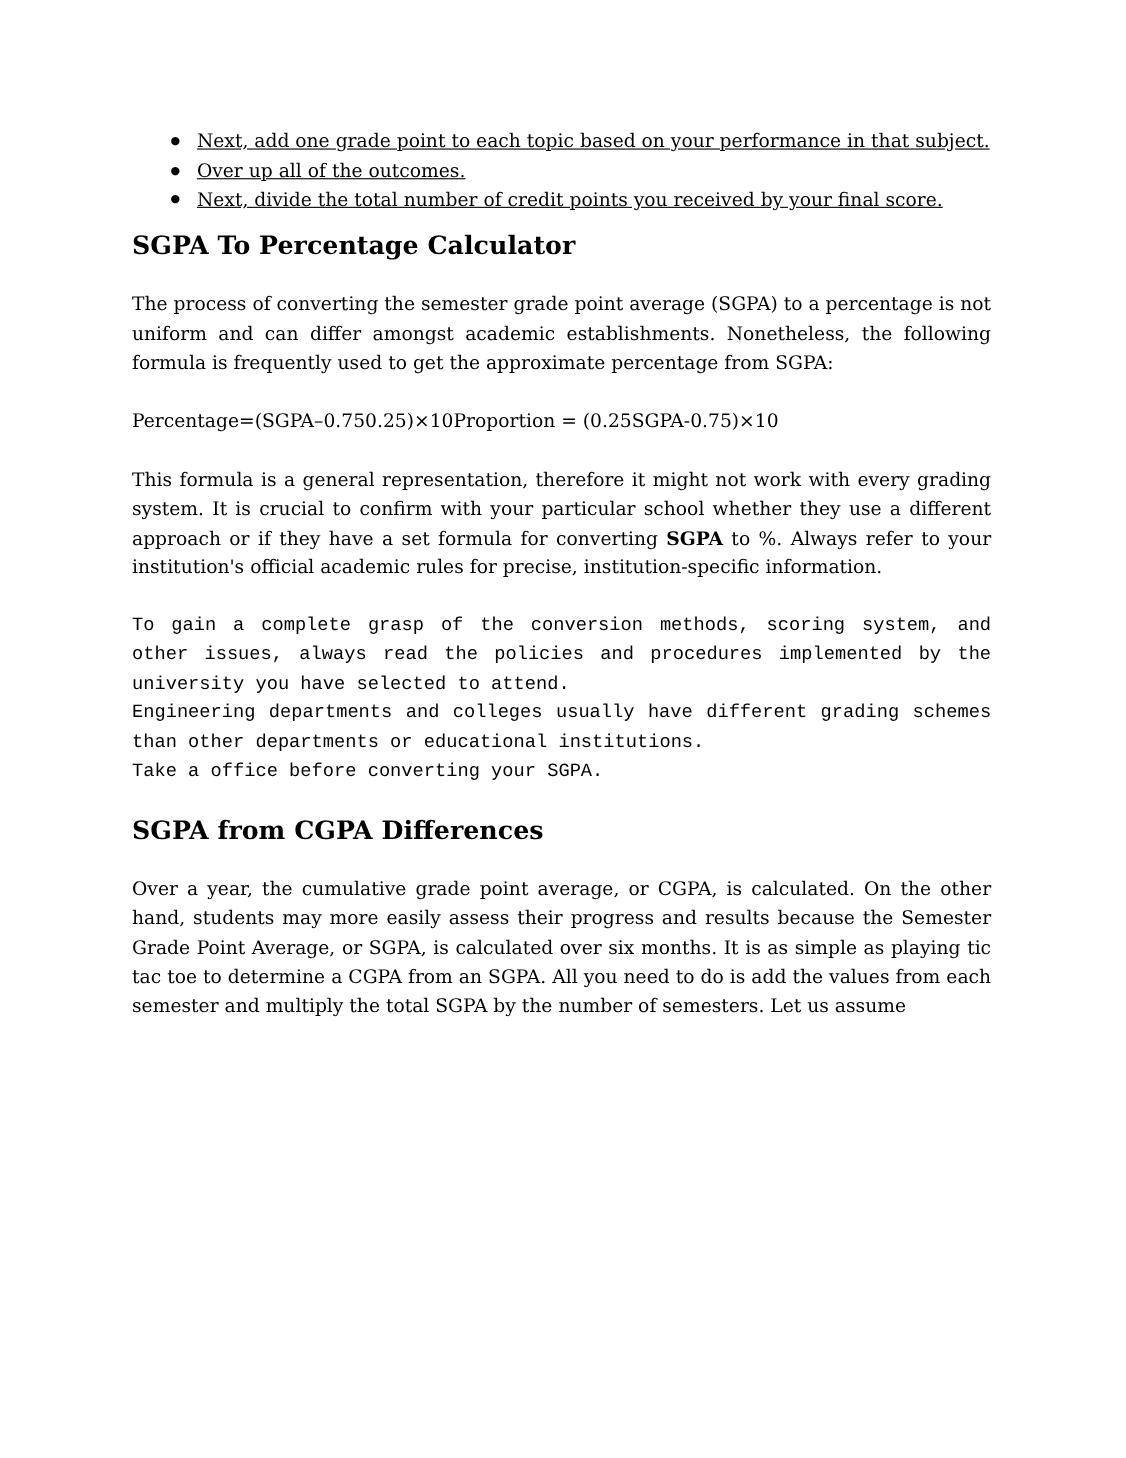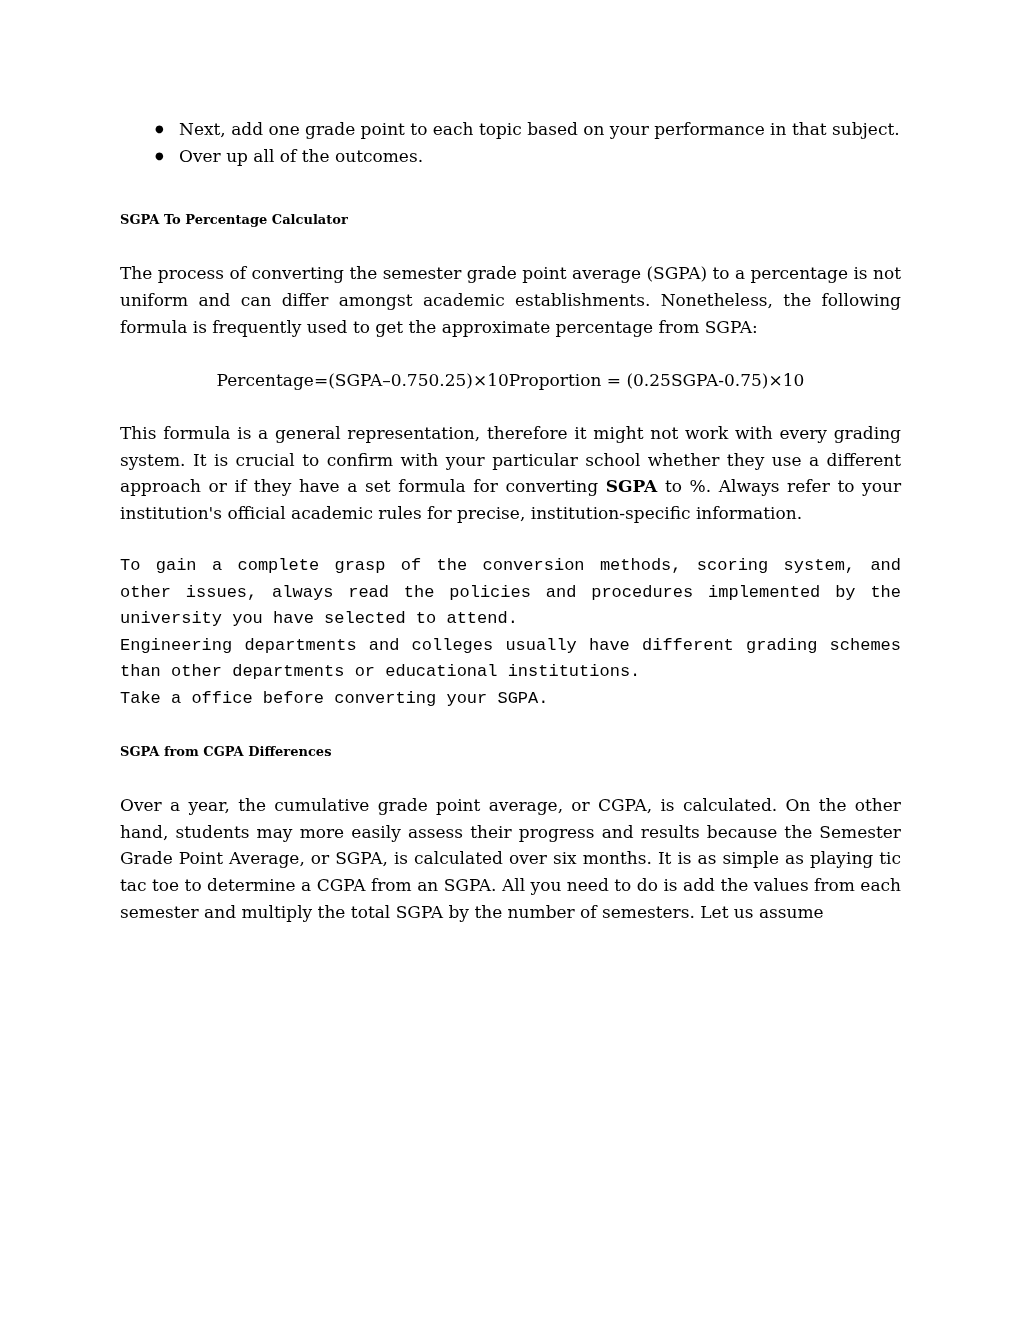--- a/index.html
+++ b/index.html
@@ -14,59 +14,61 @@
     width: 100%;
     height: 100%;
     padding: 116px 123px 20px 120px;
     color: #000000;
     font-family: "DejaVu Serif", "Liberation Serif", serif;
     font-size: 17px;
     line-height: 26.6px;
   }
   .bullet-list {
     list-style: none;
-    margin: 0 0 38px 0;
+    margin: 0 0 15px 0;
     padding: 0 0 0 59px;
+    text-decoration: underline;
   }
   .bullet-item {
     position: relative;
     text-align: justify;
   }
   .bullet-item::before {
     content: "\25CF";
     position: absolute;
     left: -24px;
     top: 0;
     font-size: 10px;
     line-height: 26.6px;
   }
   .heading {
-    font-size: 13px;
+    font-size: 23px;
     line-height: 26.6px;
     font-weight: bold;
     margin: 0 0 26.6px 0;
     text-align: left;
   }
   .para {
     margin: 0 0 26.6px 0;
     text-align: justify;
   }
-  .para.formula { text-align: center; }
+  .para.formula { text-align: left; }
   .para.tight { margin: 0; font-family: Liberation Mono, monospace; }
   .para.last { margin: 0; }
   .point-group { margin: 0 0 26.6px 0; }
 </style>
 </head>
 <body>
 
 <main class="page">
 
   <ul class="bullet-list">
     <li class="bullet-item">Next, add one grade point to each topic based on your performance in that subject.</li>
     <li class="bullet-item">Over up all of the outcomes.</li>
+    <li class="bullet-item">Next, divide the total number of credit points you received by your final score.</li>
   </ul>
 
   <h2 class="heading">SGPA To Percentage Calculator</h2>
 
   <p class="para">The process of converting the semester grade point average (SGPA) to a percentage is not uniform and can differ amongst academic establishments. Nonetheless, the following formula is frequently used to get the approximate percentage from SGPA:</p>
 
   <p class="para formula">Percentage=(SGPA–0.750.25)×10Proportion = (0.25SGPA-0.75)×10</p>
 
   <p class="para"><span>This formula is a general representation, therefore it might not work with every grading system. It is crucial to confirm with your particular school whether they use a different approach or if they have a set formula for converting </span><strong>SGPA</strong><span> to %. Always refer to your institution's official academic rules for precise, institution-specific information.</span></p>
 

